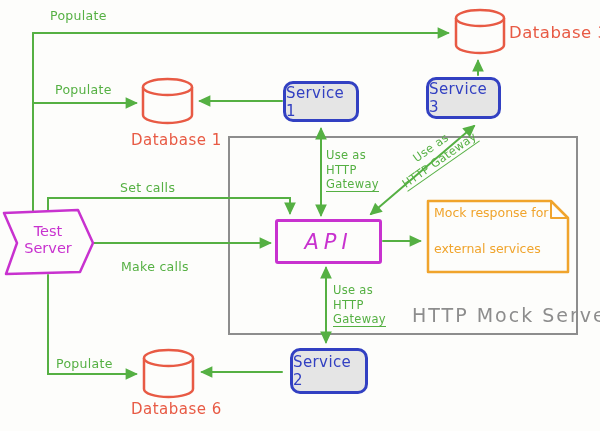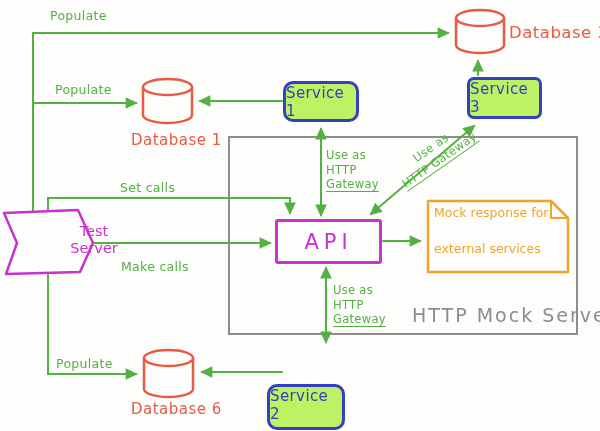--- a/index.html
+++ b/index.html
@@ -13,22 +13,22 @@
   html,body{margin:0;padding:0;background:#ffffff;}
   .canvas{
     position:relative;width:600px;height:431px;background:#fdfdfb;
     font-family:"DejaVu Sans", sans-serif;overflow:hidden;
   }
   .layer{position:absolute;left:0;top:0;}
   .elabel{position:absolute;color:var(--green);font-size:12.5px;letter-spacing:.3px;white-space:nowrap;}
   .elabel .sm{display:block;font-size:11.5px;line-height:14.5px;}
   .elabel .underline{border-bottom:1.5px solid var(--green);padding-bottom:0;}
   .nodebox{
-    position:absolute;display:flex;align-items:flex-start;justify-content:center;
-    background:#bef264;color:var(--blue);border:3px solid var(--blue);
+    position:absolute;display:flex;align-items:center;justify-content:center;
+    background:#e5e5e5;color:var(--blue);border:3px solid var(--blue);
     border-radius:10px;font-size:15px;letter-spacing:.4px;
   }
   .apibox{
     position:absolute;display:flex;align-items:center;justify-content:center;
     background:#fdfdfb;color:var(--magenta);border:3px solid var(--magenta);
     border-radius:3px;font-size:21px;letter-spacing:5px;
   }
   .dblabel{position:absolute;color:var(--red);font-size:15px;letter-spacing:.5px;white-space:nowrap;}
   .trlabel{position:absolute;color:var(--magenta);font-size:14.5px;text-align:center;line-height:16.5px;white-space:nowrap;}
   .notetext{position:absolute;color:var(--orange);font-size:12.5px;line-height:18px;white-space:nowrap;}
@@ -84,31 +84,31 @@
 
     <g>
       <path d="M428,201 H551 L568,218 V272 H428 Z" fill="#fdfdfb" stroke="#f0a42c" stroke-width="2.5" stroke-linejoin="round"></path>
       <path d="M551,201 V218 H568" fill="none" stroke="#f0a42c" stroke-width="2" stroke-linejoin="round"></path>
     </g>
   </svg>
 
   <div class="nodebox" style="left:283px;top:81px;width:70px;height:35px;">
     <span>Service 1</span>
   </div>
-  <div class="nodebox" style="left:467px;top:77px;width:69px;height:36px;border-radius:7px;">
+  <div class="nodebox" style="left:426px;top:77px;width:69px;height:36px;">
     <span>Service 3</span>
   </div>
-  <div class="nodebox" style="left:267px;top:348px;width:72px;height:40px;margin-top:36px;">
+  <div class="nodebox" style="left:290px;top:348px;width:72px;height:40px;">
     <span>Service 2</span>
   </div>
-  <div class="apibox" style="left:275px;top:219px;width:101px;height:39px;">
+  <div class="apibox" style="left:275px;top:219px;width:101px;height:39px;font-style:italic;">
     <span>API</span>
   </div>
 
-  <div class="trlabel" style="left:22px;top:223px;width:52px;margin-left:46px;">
+  <div class="trlabel" style="left:22px;top:223px;width:52px;">
     <span>Test</span><br>
     <span>Server</span>
   </div>
 
   <div class="dblabel" style="left:131px;top:131px;">Database 1</div>
   <div class="dblabel" style="left:131px;top:400px;">Database 6</div>
   <div class="dblabel" style="left:509px;top:23px;font-size:16.5px;">Database 3</div>
 
   <div class="elabel" style="left:50px;top:8px;">Populate</div>
   <div class="elabel" style="left:55px;top:82px;">Populate</div>

